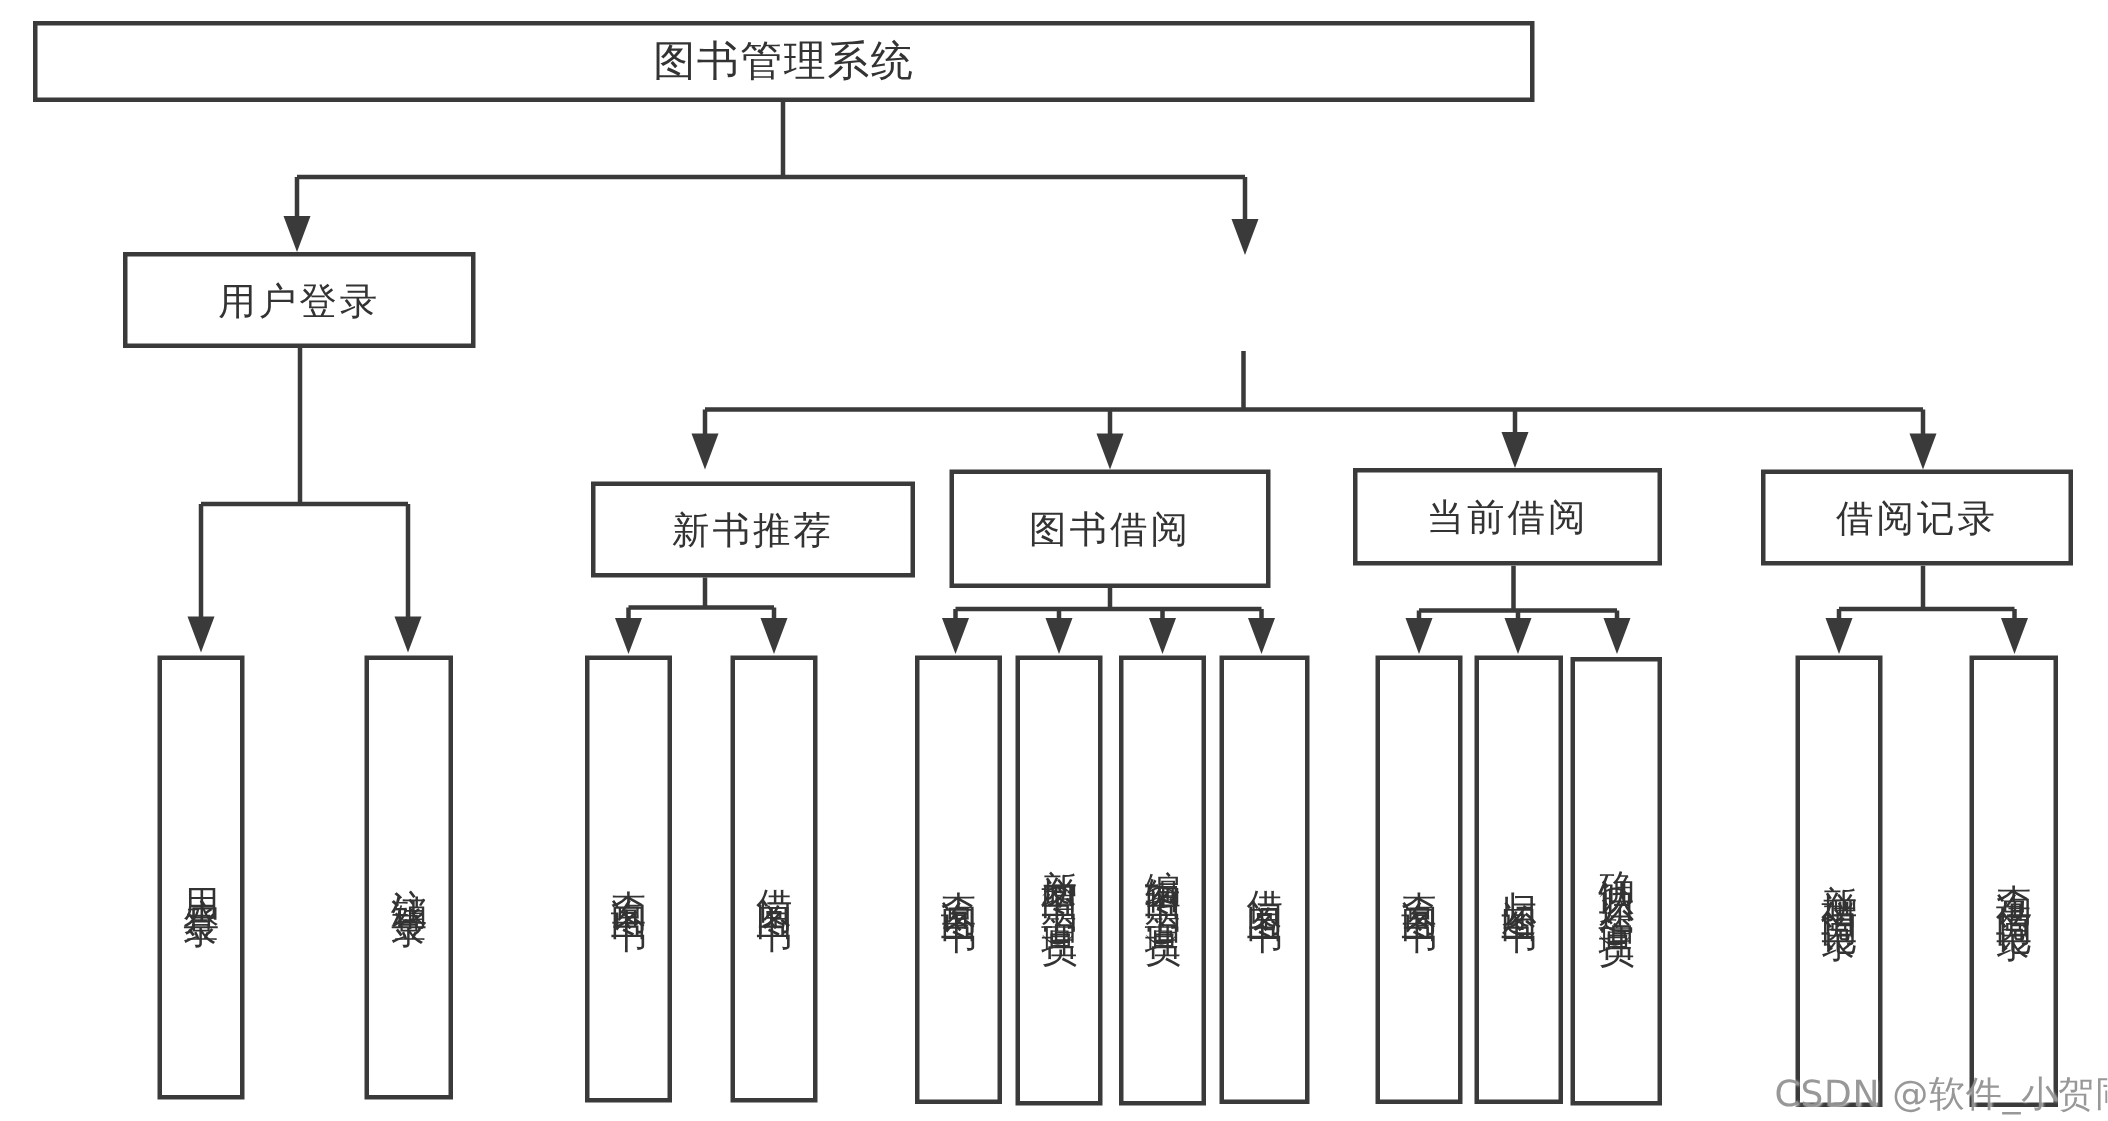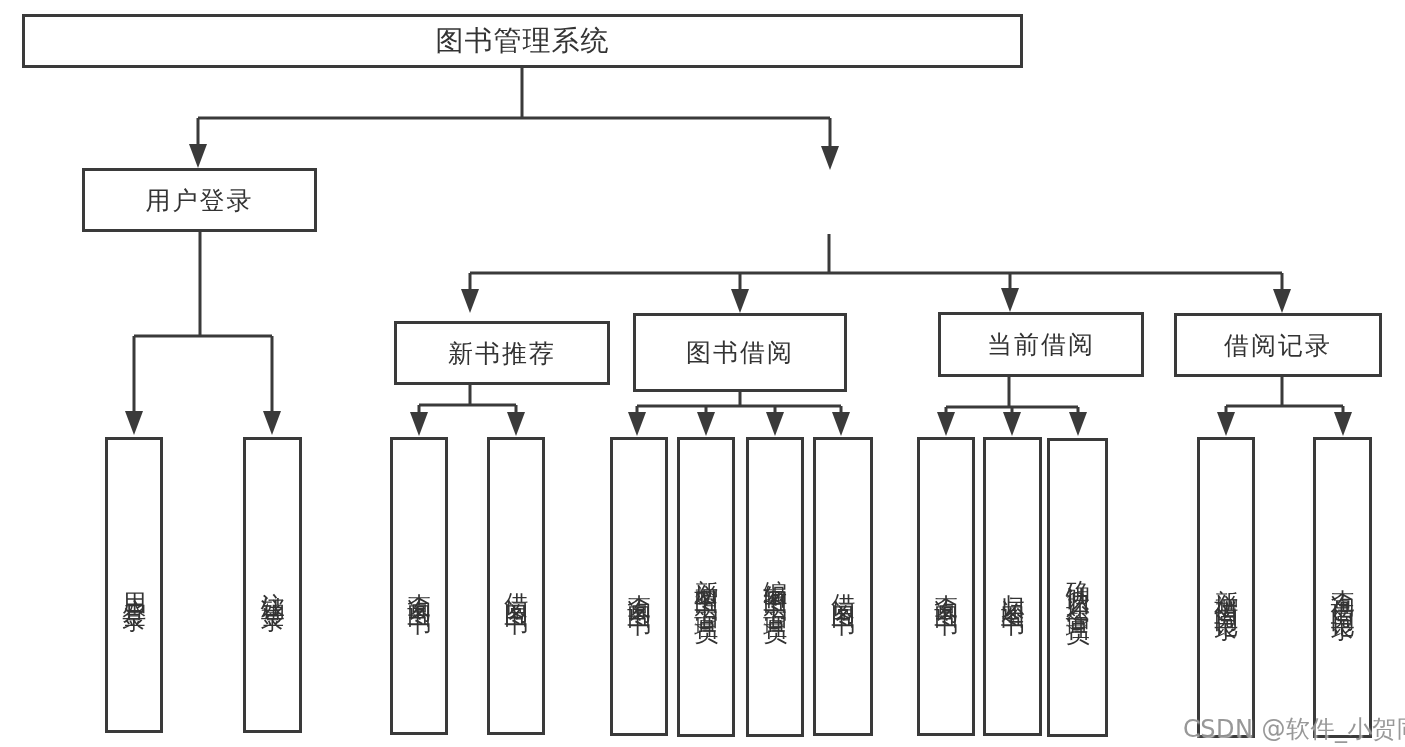--- a/index.html
+++ b/index.html
@@ -102,21 +102,21 @@
   <div class="node hnode" style="left:82px; top:168px; width:235px; height:64px;">
     <span>用户登录</span>
   </div>
 
   <div class="node hnode" style="left:362px; top:321px; width:216px; height:64px;margin-left:32px;">
     <span>新书推荐</span>
   </div>
   <div class="node hnode" style="left:633px; top:313px; width:214px; height:79px;">
     <span>图书借阅</span>
   </div>
-  <div class="node hnode" style="left:902px; top:312px; width:206px; height:65px;margin-left:36px;">
+  <div class="node hnode" style="left:902px; top:312px; width:206px; height:65px;">
     <span>当前借阅</span>
   </div>
   <div class="node hnode" style="left:1174px; top:313px; width:208px; height:64px;">
     <span>借阅记录</span>
   </div>
 
   <div class="node leaf" style="left:105px; top:437px; width:58px; height:296px;">
     <span class="vtext">用户登录</span>
   </div>
   <div class="node leaf" style="left:243px; top:437px; width:59px; height:296px;">

